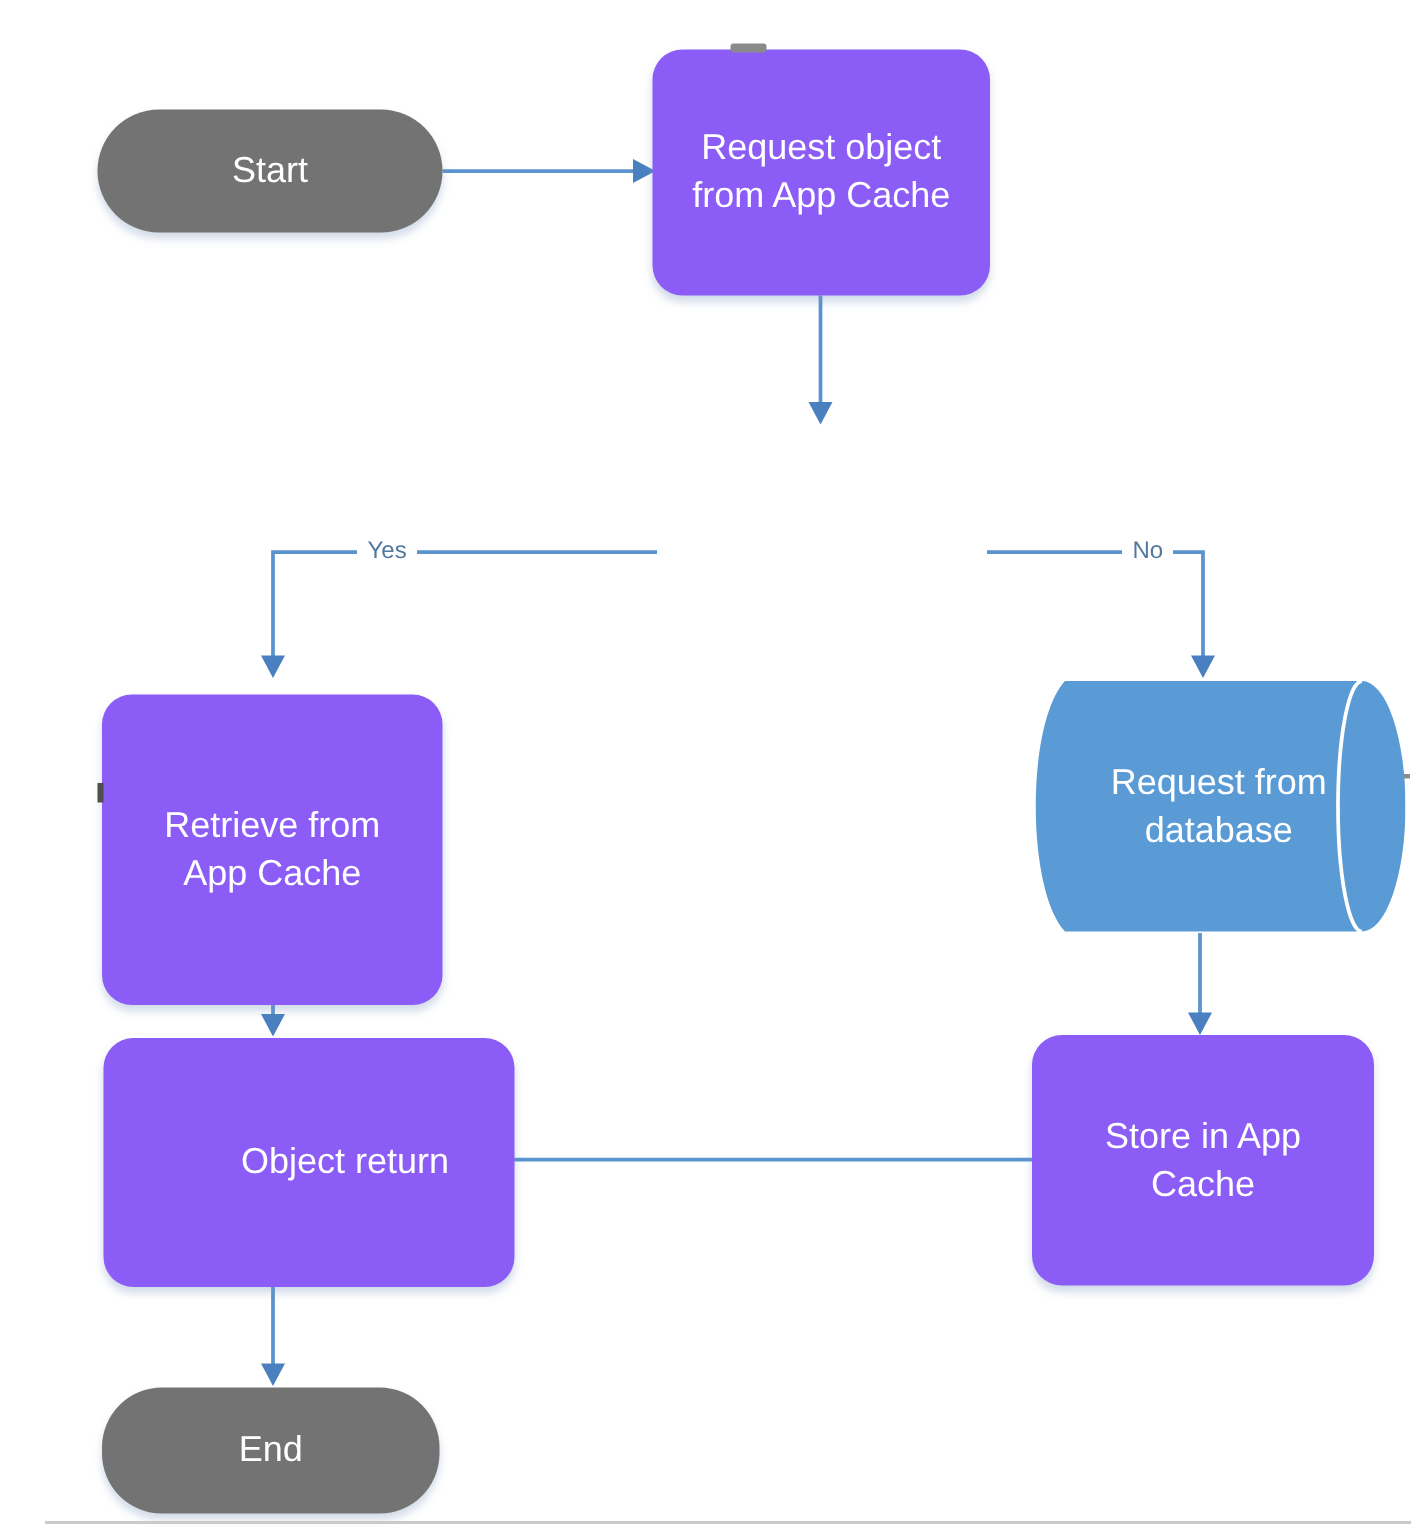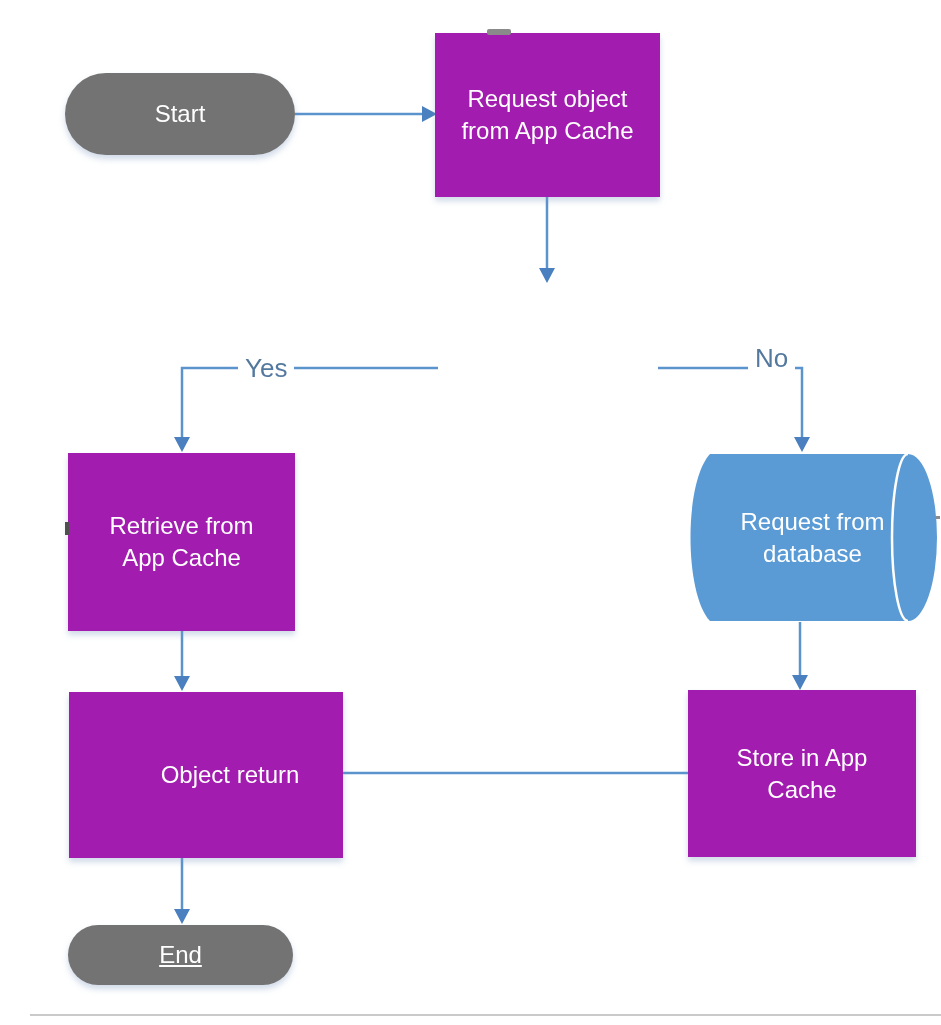--- a/index.html
+++ b/index.html
@@ -16,34 +16,34 @@
     display: flex;
     align-items: center;
     justify-content: center;
     color: #ffffff;
     font-size: 24px;
     line-height: 32px;
     text-align: center;
   }
   .node .lbl { pointer-events: none; }
   .dark  { background: #737373; }
-  .light { background: #a21caf; }
+  .light { background: #8b5cf6; border-radius: 20px; }
   .shadow { box-shadow: 0 4px 6px rgba(120,150,190,0.35); }
 
   #node-start   { left: 65px;  top: 73px;  width: 230px; height: 82px;  border-radius: 41px; }
   #node-request { left: 435px; top: 33px;  width: 225px; height: 164px; }
   #node-decision{
     left: 438px; top: 283px; width: 220px; height: 170px;
     clip-path: polygon(50% 0, 100% 50%, 50% 100%, 0 50%);
   }
-  #node-retrieve-cache { left: 68px;  top: 453px; width: 227px; height: 178px; }
+  #node-retrieve-cache { left: 68px;  top: 463px; width: 227px; height: 207px; }
   #node-retrieve-db    { left: 688px; top: 453px; width: 249px; height: 169px; background: transparent; }
   #node-object-return  { left: 69px;  top: 692px; width: 226px; height: 166px; padding-left: 48px; }
   #node-store-cache    { left: 688px; top: 690px; width: 228px; height: 167px; }
-  #node-end     { left: 68px;  top: 925px; width: 225px; height: 60px; border-radius: 40px; text-decoration: underline; }
+  #node-end     { left: 68px;  top: 925px; width: 225px; height: 84px; border-radius: 40px; }
 
   #node-request .lbl        { max-width: 185px; }
   #node-decision .lbl       { max-width: 160px; }
   #node-retrieve-cache .lbl { max-width: 170px; }
   #node-retrieve-db .lbl    { max-width: 170px; position: relative; z-index: 2; }
   #node-object-return .lbl  { max-width: 200px; }
   #node-store-cache .lbl    { max-width: 135px; }
 
   #node-retrieve-db svg { position: absolute; left: 0; top: 0; z-index: 1; }
 
@@ -57,26 +57,26 @@
     fill: none;
     stroke: #5b93cd;
     stroke-width: 2.5;
   }
   #connectors polygon { fill: #4a80bf; stroke: none; }
 
   .edge-label {
     position: absolute;
     background: #ffffff;
     color: #54799f;
-    font-size: 26px;
+    font-size: 16px;
     line-height: 26px;
     padding: 0 7px;
   }
   #edge-label-yes { left: 238px; top: 355px; }
-  #edge-label-no  { left: 748px; top: 345px; }
+  #edge-label-no  { left: 748px; top: 355px; }
 
   .artifact { position: absolute; }
   #artifact-top-smudge   { left: 487px; top: 29px;  width: 24px; height: 6px; background: #8a8a8a; border-radius: 2px; }
   #artifact-left-dash    { left: 65px;  top: 522px; width: 4px;  height: 13px; background: #4f4f4f; }
   #artifact-right-dash   { left: 931px; top: 516px; width: 9px;  height: 3px; background: #8c8c8c; }
   #page-bottom-edge      { left: 30px;  top: 1014px; width: 911px; height: 2px; background: #cacaca; }
 </style>
 </head>
 <body>
 

